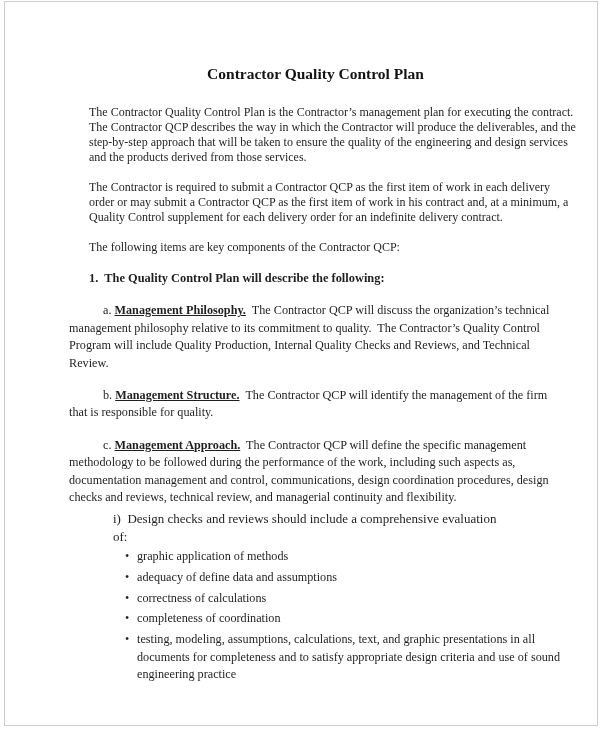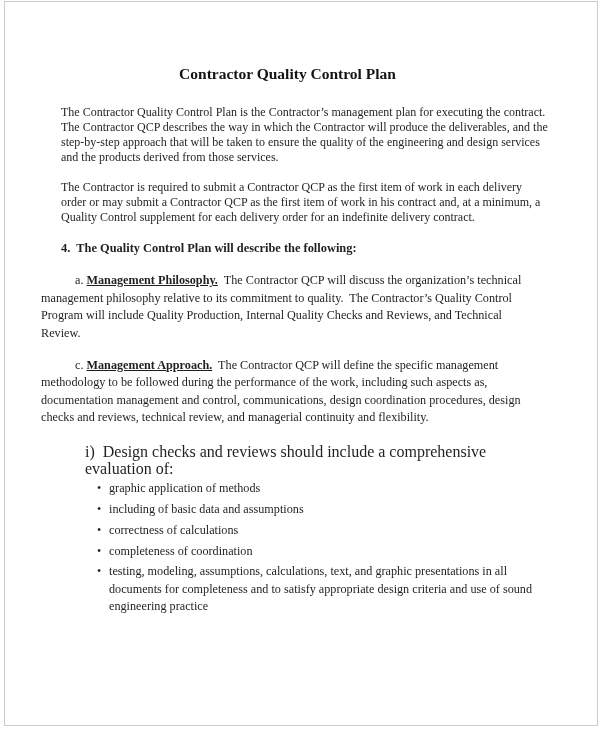--- a/index.html
+++ b/index.html
@@ -19,21 +19,21 @@
     position: absolute;
     left: 4px;
     top: 1px;
     right: 2px;
     bottom: 4px;
     border: 1px solid #cccccc;
     pointer-events: none;
   }
   .content {
     position: relative;
-    padding: 0 61px;
+    padding: 0 89px;
   }
   .title {
     font-size: 15.5px;
     font-weight: bold;
     color: #141414;
     text-align: center;
     width: 487px;
     position: relative;
     left: -17px;
     margin: 64px 0 21px 0;
@@ -59,23 +59,23 @@
     font-size: 12.2px;
     line-height: 17.4px;
     margin: 0 0 15px -20px;
     width: 499px;
     text-indent: 34px;
   }
   .lettered.tight { margin-bottom: 2px; }
   .lettered span { white-space: pre-wrap; }
   .item-heading { text-decoration: underline; font-weight: bold; }
   .sub {
-    font-size: 16px;
+    font-size: 13px;
     line-height: 17.4px;
-    margin: 16px 0 3px 24px;
+    margin: 4px 0 3px 24px;
     white-space: pre-wrap;
   }
   ul.bullets {
     list-style: none;
     margin: 0 0 0 36px;
     padding: 0;
     width: 443px;
   }
   ul.bullets li {
     display: flex;
@@ -96,38 +96,40 @@
 </head>
 <body>
 
 <div class="page-border"></div>
 
 <div class="content">
   <h1 class="title">Contractor Quality Control Plan</h1>
 
   <p class="para">The Contractor Quality Control Plan is the Contractor’s management plan for executing the contract.  The Contractor QCP describes the way in which the Contractor will produce the deliverables, and the step-by-step approach that will be taken to ensure the quality of the engineering and design services and the products derived from those services.</p>
   <p class="para">The Contractor is required to submit a Contractor QCP as the first item of work in each delivery order or may submit a Contractor QCP as the first item of work in his contract and, at a minimum, a Quality Control supplement for each delivery order for an indefinite delivery contract.</p>
+  <p class="para">The following items are key components of the Contractor QCP:</p>
 
-  <p class="h1">4.  The Quality Control Plan will describe the following:</p>
+  <p class="h1">1.  The Quality Control Plan will describe the following:</p>
 
   <p class="lettered"><span class="item-label">a. </span><span class="item-heading">Management Philosophy.</span><span class="item-body">  The Contractor QCP will discuss the organization’s technical management philosophy relative to its commitment to quality.  The Contractor’s Quality Control Program will include Quality Production, Internal Quality Checks and Reviews, and Technical Review.</span></p>
 
+  <p class="lettered"><span class="item-label">b. </span><span class="item-heading">Management Structure.</span><span class="item-body">  The Contractor QCP will identify the management of the firm that is responsible for quality.</span></p>
 
   <p class="lettered tight"><span class="item-label">c. </span><span class="item-heading">Management Approach.</span><span class="item-body">  The Contractor QCP will define the specific management methodology to be followed during the performance of the work, including such aspects as, documentation management and control, communications, design coordination procedures, design checks and reviews, technical review, and managerial continuity and flexibility.</span></p>
 
   <p class="sub">i)  Design checks and reviews should include a comprehensive evaluation of:</p>
 
   <ul class="bullets">
     <li>
         <span class="dot">•</span>
         <span class="btext">graphic application of methods</span>
       </li>
     <li>
         <span class="dot">•</span>
-        <span class="btext">including of basic data and assumptions</span>
+        <span class="btext">adequacy of define data and assumptions</span>
       </li>
     <li>
         <span class="dot">•</span>
         <span class="btext">correctness of calculations</span>
       </li>
     <li>
         <span class="dot">•</span>
         <span class="btext">completeness of coordination</span>
       </li>
     <li>

